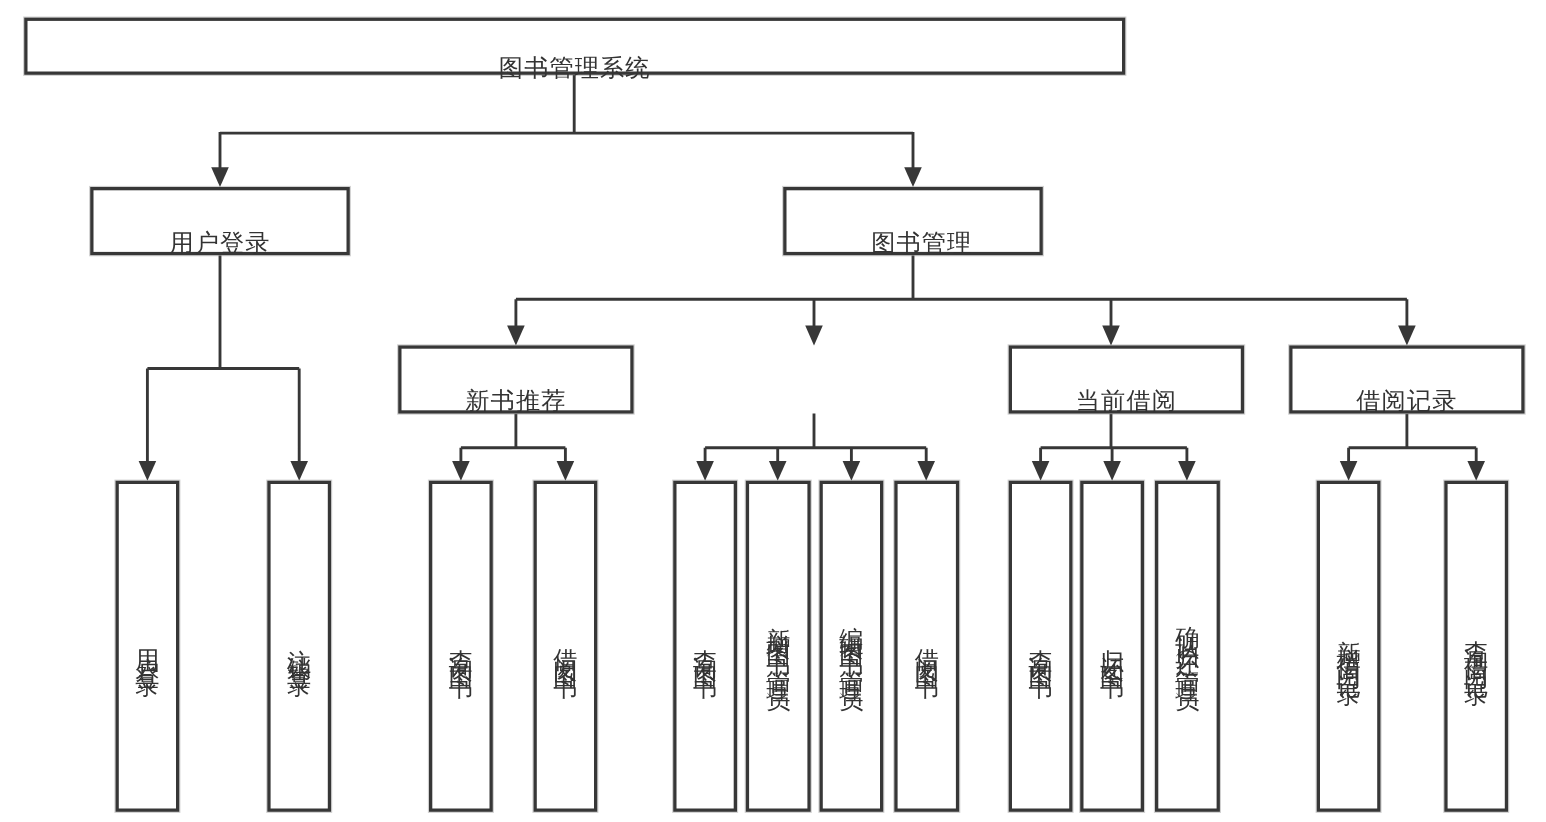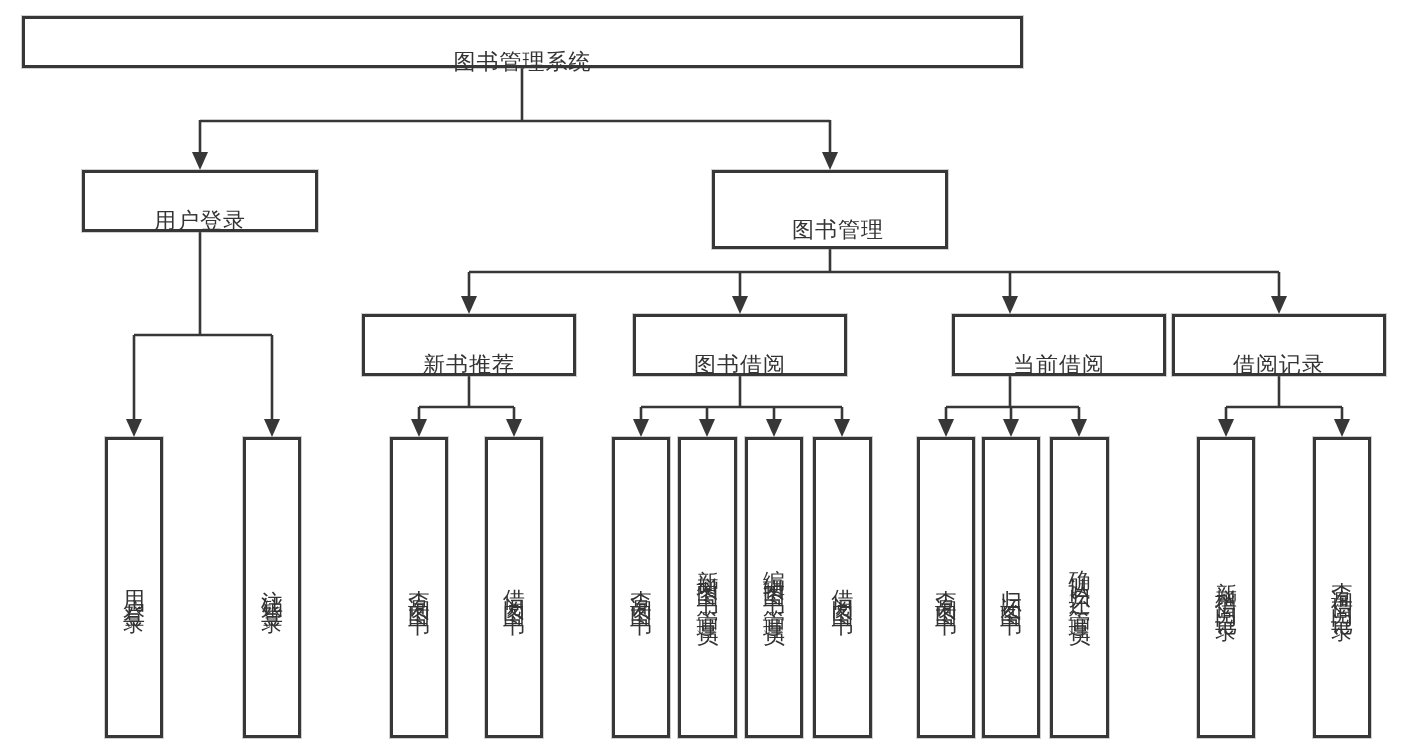--- a/index.html
+++ b/index.html
@@ -116,31 +116,28 @@
     </g>
   </svg>
 
   <div class="box" style="left:22px; top:16px; width:1001px; height:52px;">
     <span class="hlabel">图书管理系统</span>
   </div>
 
   <div class="box" style="left:82px; top:170px; width:236px; height:62px;">
     <span class="hlabel">用户登录</span>
   </div>
-  <div class="box" style="left:712px; top:170px; width:236px; height:79px;padding-left:16px;">
+  <div class="box" style="left:712px; top:170px; width:236px; height:62px;padding-left:16px;">
     <span class="hlabel">图书管理</span>
   </div>
 
   <div class="box" style="left:362px; top:314px; width:214px; height:62px;text-align:center;">
     <span class="hlabel">新书推荐</span>
   </div>
-  <div class="box" style="left:633px; top:314px; width:214px; height:62px;">
-    <span class="hlabel">图书借阅</span>
-  </div>
-  <div class="box" style="left:952px; top:314px; width:214px; height:62px;">
+  <div class="box" style="left:917px; top:314px; width:214px; height:62px;">
     <span class="hlabel">当前借阅</span>
   </div>
   <div class="box" style="left:1172px; top:314px; width:214px; height:62px;">
     <span class="hlabel">借阅记录</span>
   </div>
 
   <div class="box" style="left:105px; top:437px; width:58px; height:301px;">
     <span class="vlabel">用户登录</span>
   </div>
   <div class="box" style="left:243px; top:437px; width:58px; height:301px;">

